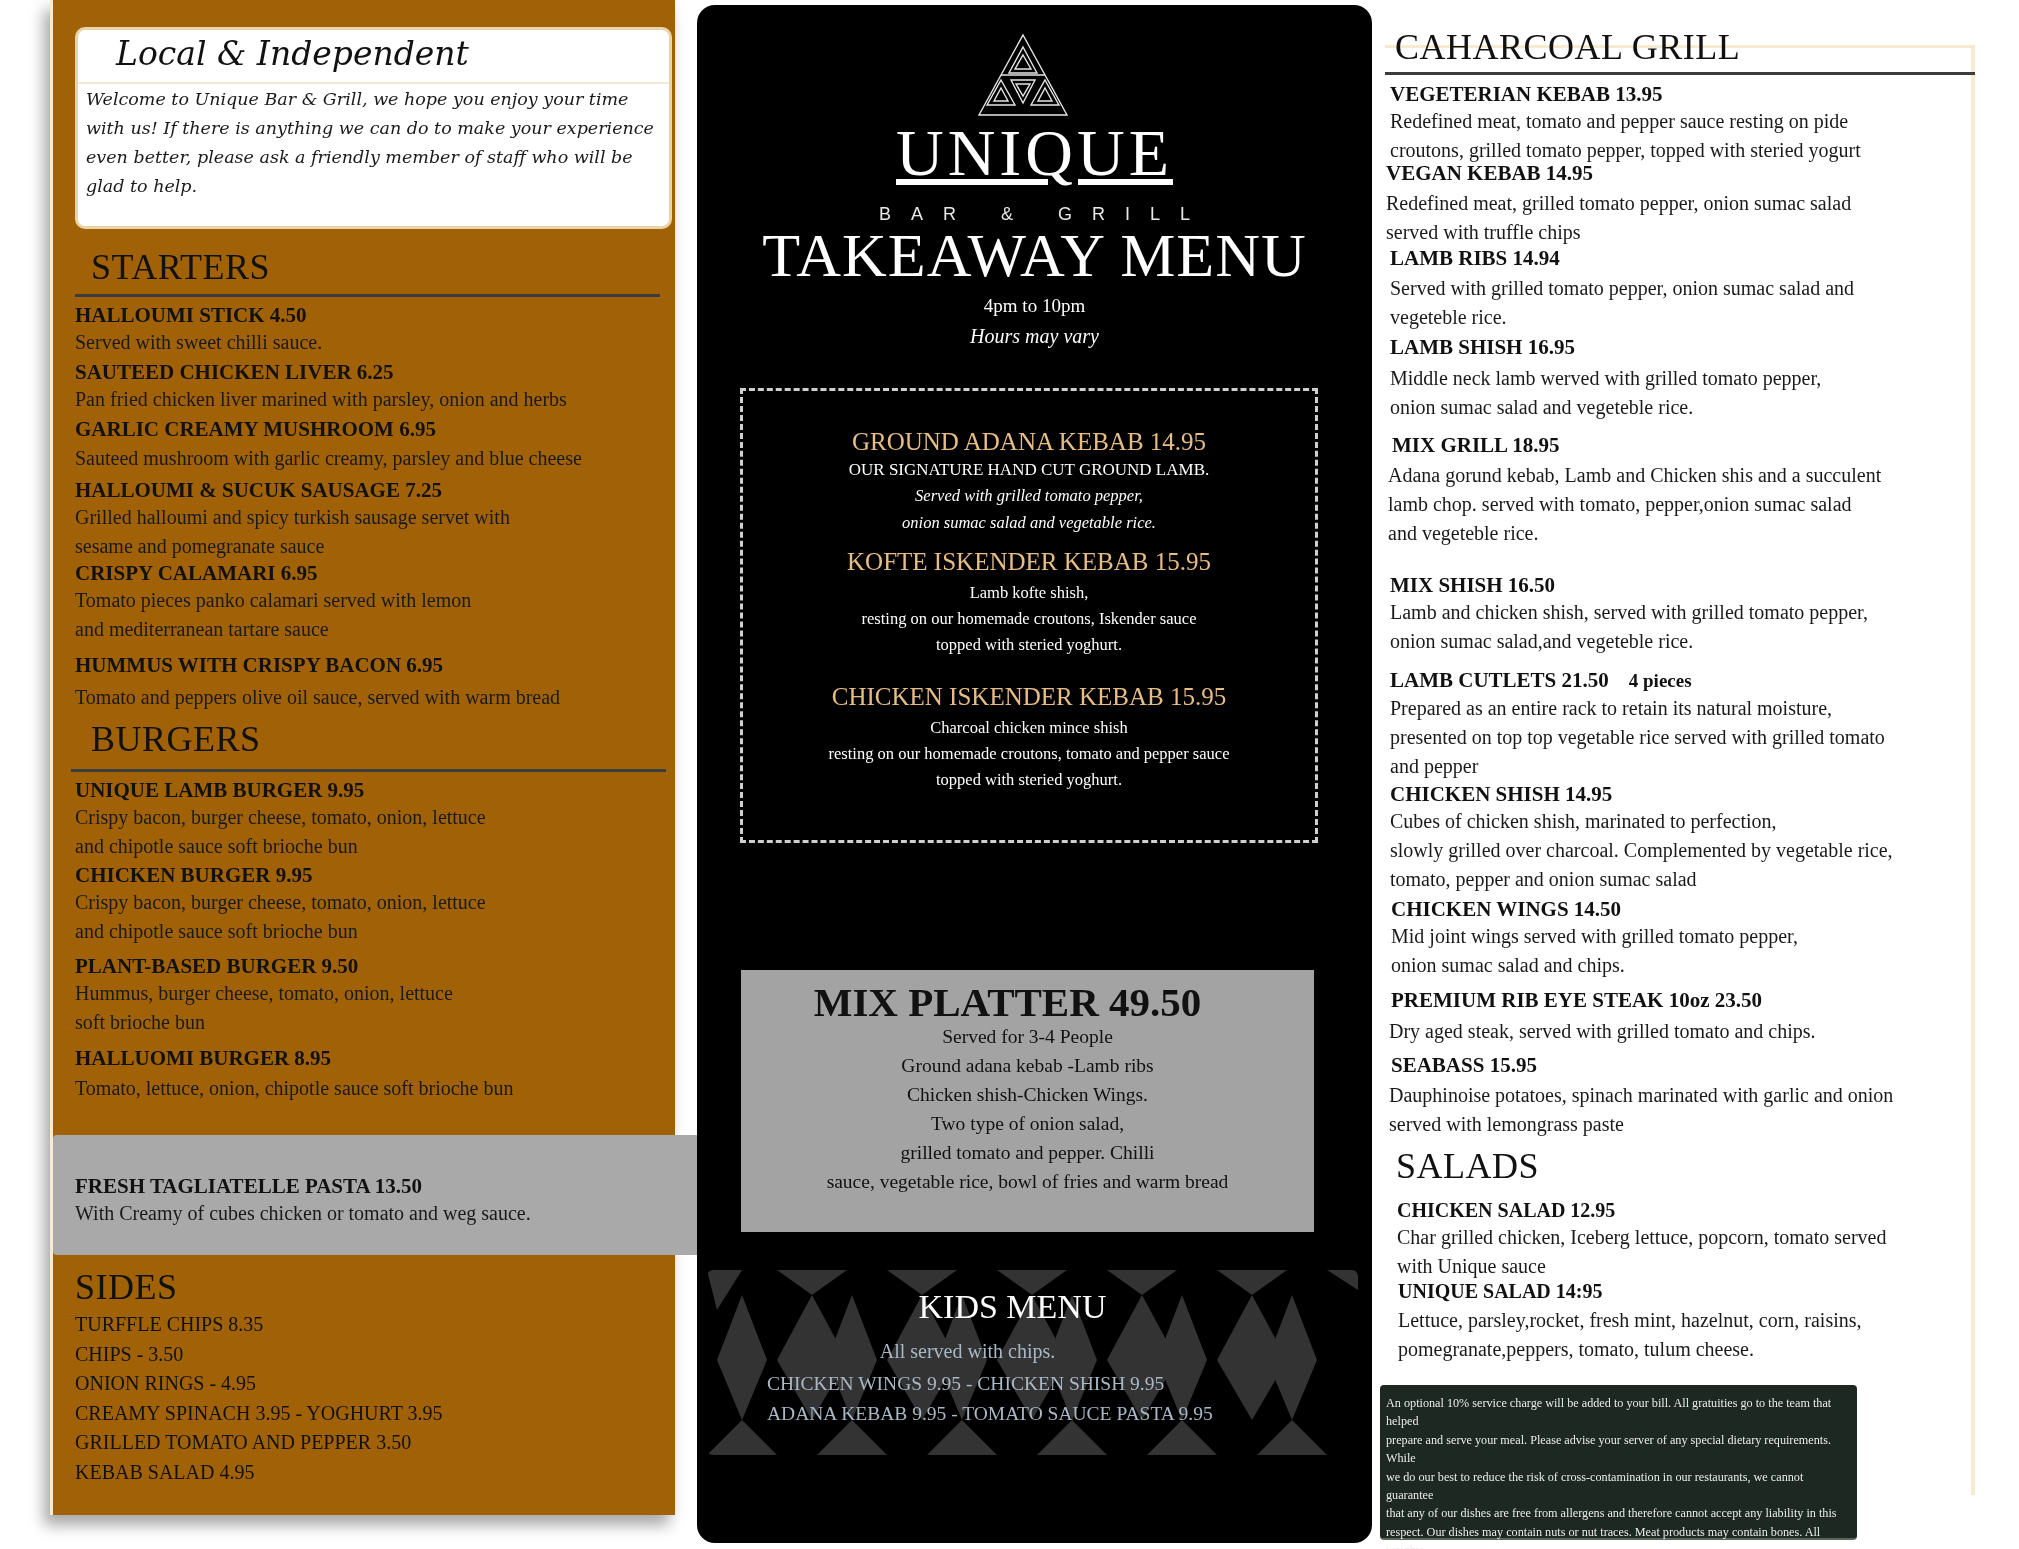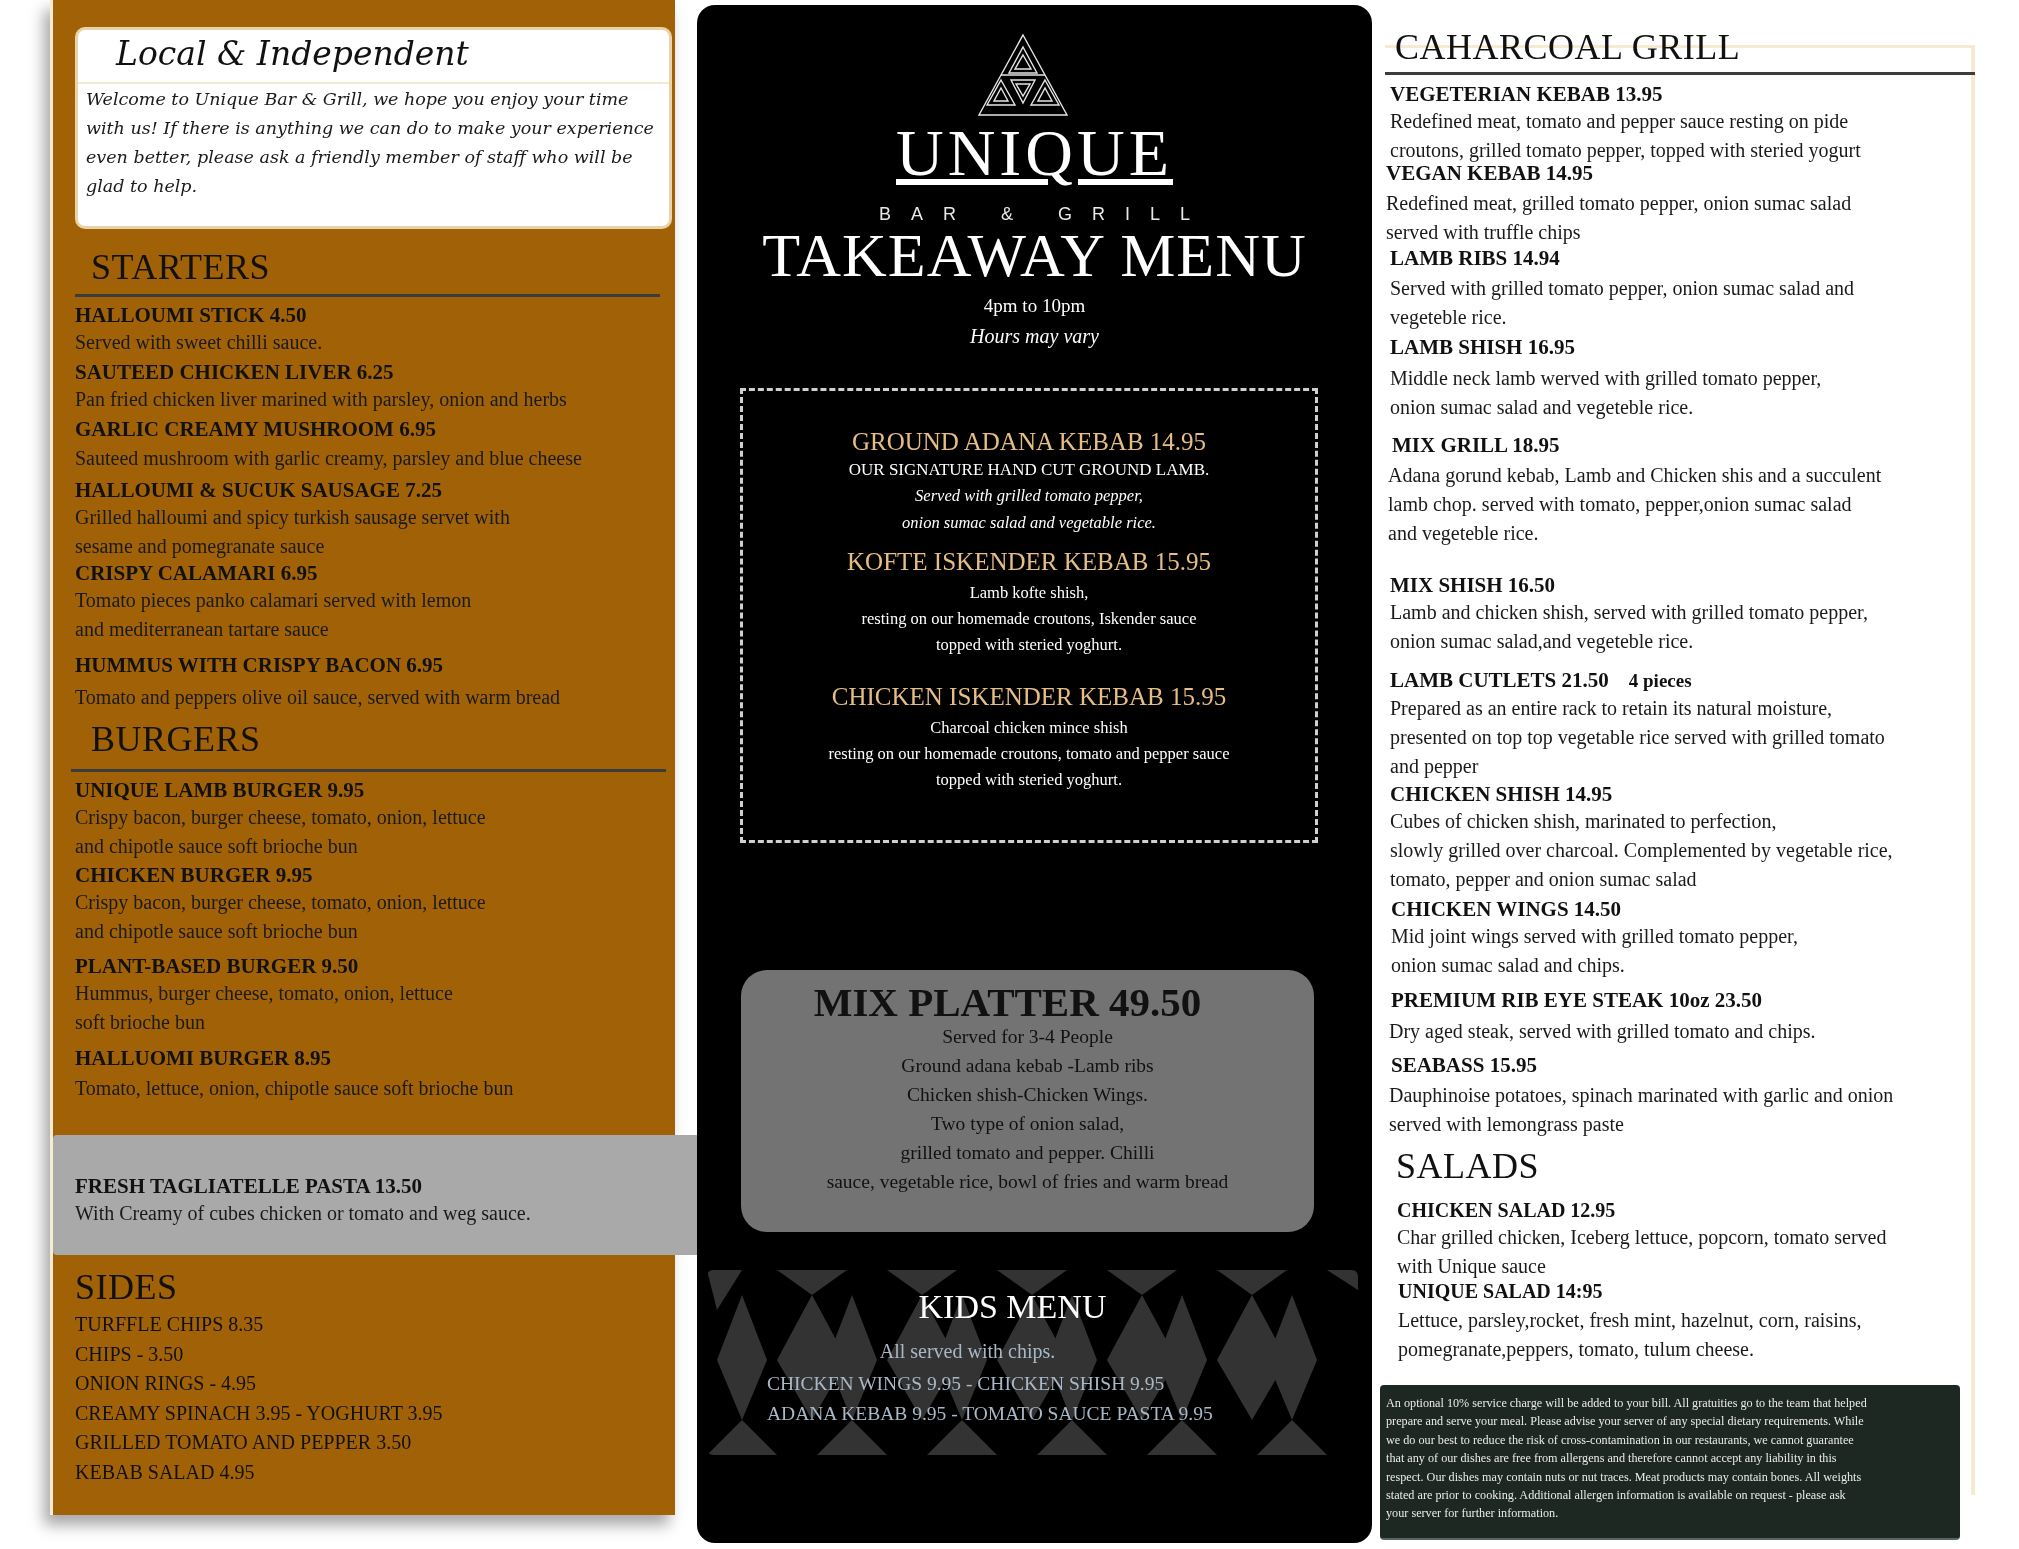--- a/index.html
+++ b/index.html
@@ -72,21 +72,21 @@
     border: 3px dashed #cfcfcf;
   }
   .sig-item { position: absolute; left: 0; right: 0; }
   .sig-name { font-family: "Liberation Serif", serif; font-size: 25px; color: #e7bd86; line-height: 32px; }
   .sig-desc { font-family: "Liberation Serif", serif; font-size: 16.5px; color: #fff; line-height: 26px; }
   .sig-desc.caps { font-size: 17px; }
   .sig-desc.italic { font-style: italic; }
 
   .platter-box {
     position: absolute; left: 44px; top: 965px; width: 573px; height: 262px;
-    background: #737373; color: #111; border-radius: 26px;
+    background: #a3a3a3; color: #111;
   }
   .platter-title {
     position: absolute; left: 0; right: 40px; top: 8px;
     font-family: "Liberation Serif", serif; font-weight: bold; font-size: 41px; color: #111;
   }
   .platter-lines { position: absolute; left: 0; right: 0; top: 52px; }
   .platter-line { font-family: "Liberation Serif", serif; font-size: 19.5px; line-height: 29px; color: #111; }
 
   .kids-box {
     position: absolute; left: 10px; top: 1265px; width: 651px; height: 185px;
@@ -100,21 +100,21 @@
   
   .right-page {
     position: absolute; left: 1380px; top: 0; width: 639px; height: 1549px;
   }
   .right-frame {
     position: absolute; left: 5px; top: 45px; width: 590px; height: 1450px;
     border-right: 4px solid #f6ead0; border-top: 3px solid #f6ead0;
   }
   .right-page .item { width: 600px; }
   .disclaimer {
-    position: absolute; left: 0; top: 1385px; width: 580px; height: 155px;
+    position: absolute; left: 0; top: 1385px; width: 477px; height: 155px;
     background: #1e2822; border-radius: 4px; border-bottom: 2px solid #5b6660;
     padding: 9px 6px 0 6px;
   }
   .disclaimer-text { font-family: "Liberation Serif", serif; font-size: 12.2px; line-height: 18.4px; color: #e9ecea; }
 </style>
 </head>
 <body>
 
 <div class="left-page">
 

